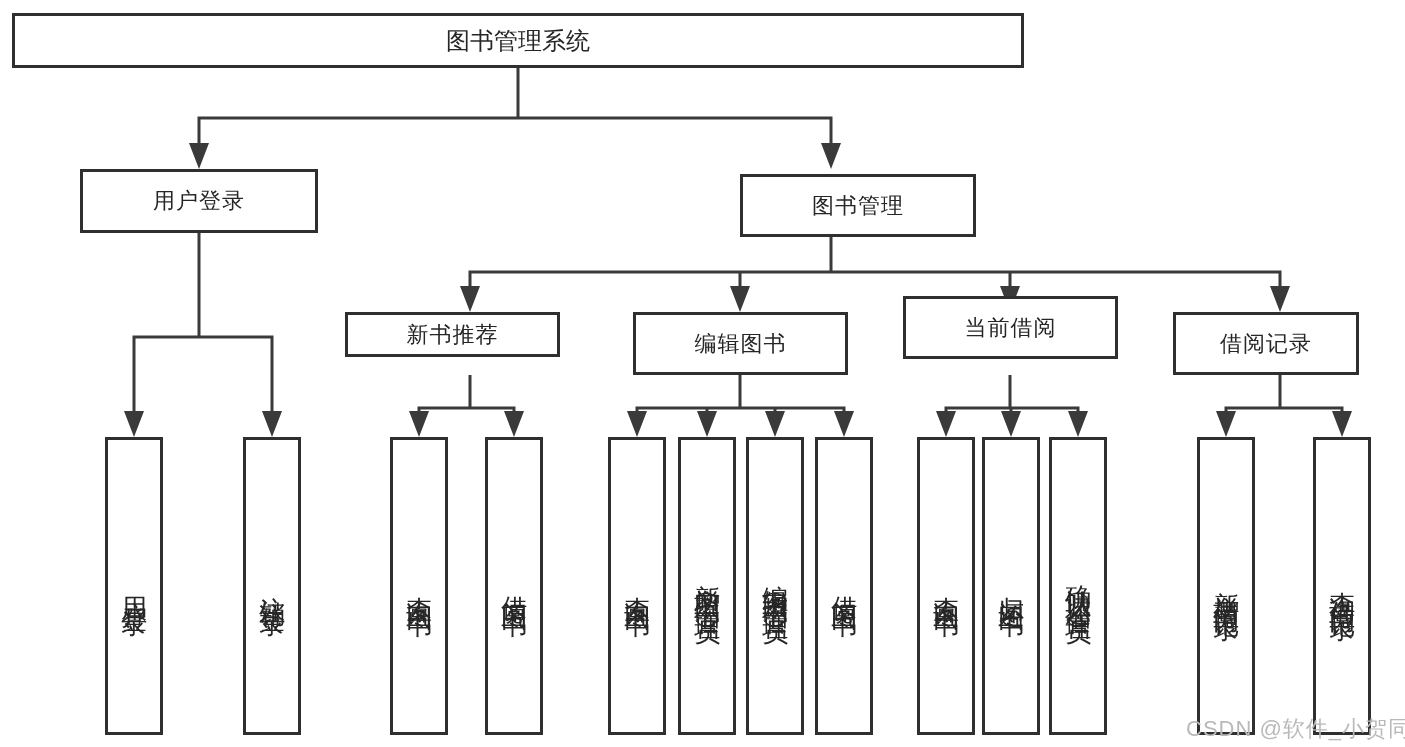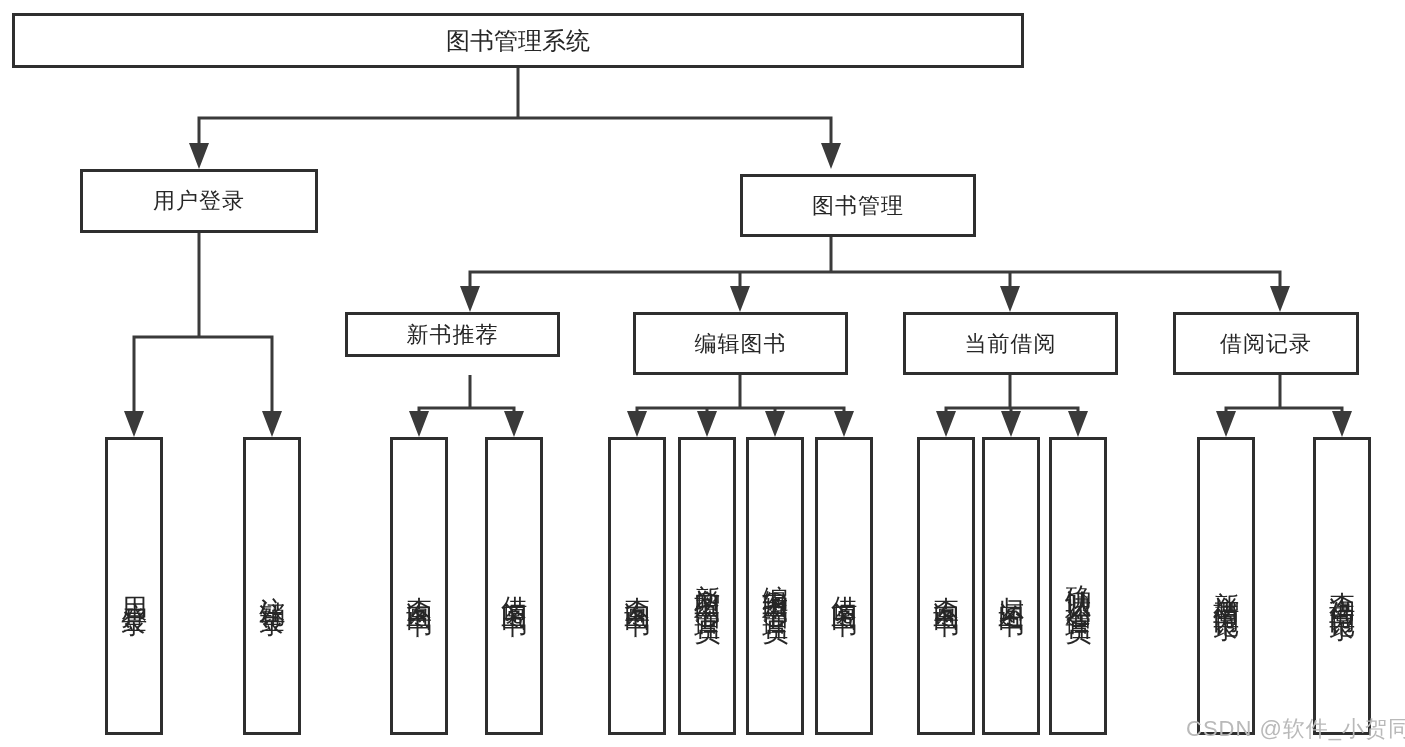--- a/index.html
+++ b/index.html
@@ -110,21 +110,21 @@
   <div class="node h" style="left:712px; top:174px; width:236px; height:63px;margin-left:28px;">
     <span>图书管理</span>
   </div>
 
   <div class="node h" style="left:345px; top:312px; width:215px; height:45px;">
     <span>新书推荐</span>
   </div>
   <div class="node h" style="left:633px; top:312px; width:215px; height:63px;">
     <span>编辑图书</span>
   </div>
-  <div class="node h" style="left:903px; top:312px; width:215px; height:63px;">
+  <div class="node h" style="left:903px; top:296px; width:215px; height:63px;">
     <span>当前借阅</span>
   </div>
   <div class="node h" style="left:1173px; top:312px; width:186px; height:63px;">
     <span>借阅记录</span>
   </div>
 
   <div class="node v" style="left:105px; top:437px; width:58px; height:298px;">
     <span class="vlabel">用户登录</span>
   </div>
   <div class="node v" style="left:243px; top:437px; width:58px; height:298px;">

